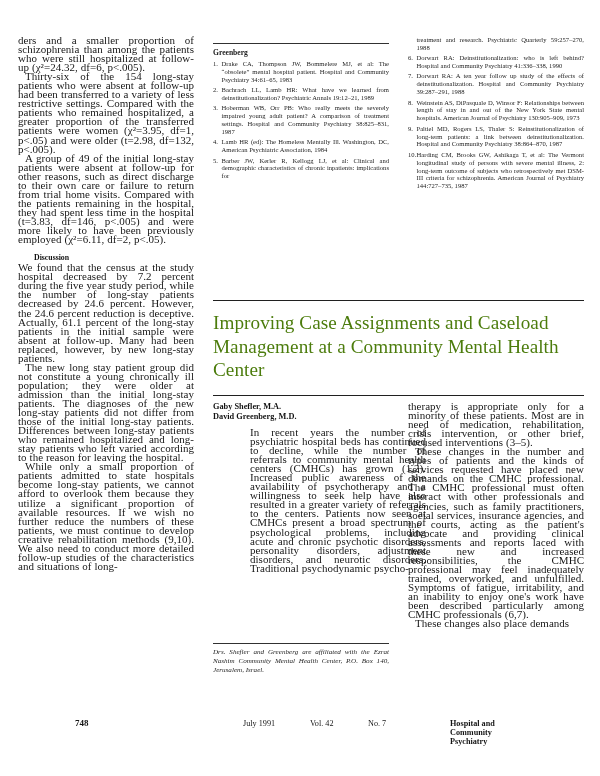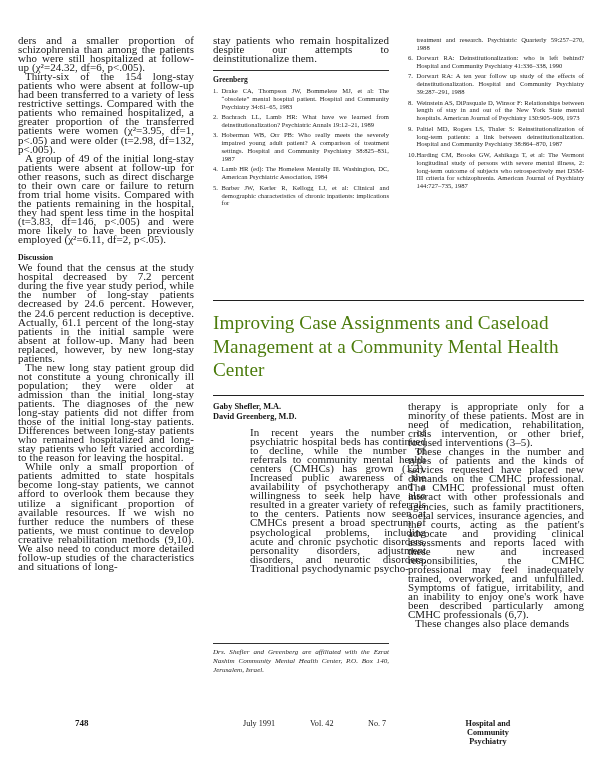--- a/index.html
+++ b/index.html
@@ -44,21 +44,21 @@
     text-align: justify;
     text-indent: 7px;
     color: #181818;
     letter-spacing: 0.02px;
     word-spacing: 0.2px;
   }
   p.body.noindent { text-indent: 0; }
   p.body.cont { text-indent: 7px; }
 
   h2.section {
-    margin: 9px 0 1px 0;
+    margin: 9px 0 1px 16px;
     font-size: 7.8px;
     line-height: 9.2px;
     font-weight: bold;
     text-align: left;
     color: #121212;
   }
 
   
   .refs-rule {
     height: 0;
@@ -170,21 +170,20 @@
 
   
   .footer {
     position: absolute;
     left: 0;
     top: 718px;
     width: 526px;
     height: 16px;
     font-size: 8.2px;
     color: #161616;
-    text-align: center;
   }
   .footer .pgno {
     position: absolute;
     left: 75px;
     top: 0;
     font-weight: bold;
     font-size: 9px;
   }
   .footer .date { position: absolute; left: 243px; top: 1px; }
   .footer .vol  { position: absolute; left: 310px; top: 1px; }
@@ -204,21 +203,20 @@
       <p class="body cont">A group of 49 of the initial long-stay patients were absent at follow-up for other reasons, such as direct discharge to their own care or failure to return from trial home visits. Compared with the patients remaining in the hospital, they had spent less time in the hospital (t=3.83, df=146, p&lt;.005) and were more likely to have been previously employed (χ²=6.11, df=2, p&lt;.05).</p>
 
       <h2 class="section">Discussion</h2>
 
       <p class="body noindent">We found that the census at the study hospital decreased by 7.2 percent during the five year study period, while the number of long-stay patients decreased by 24.6 percent. However, the 24.6 percent reduction is deceptive. Actually, 61.1 percent of the long-stay patients in the initial sample were absent at follow-up. Many had been replaced, however, by new long-stay patients.</p>
       <p class="body cont">The new long stay patient group did not constitute a young chronically ill population; they were older at admission than the initial long-stay patients. The diagnoses of the new long-stay patients did not differ from those of the initial long-stay patients. Differences between long-stay patients who remained hospitalized and long-stay patients who left varied according to the reason for leaving the hospital.</p>
       <p class="body cont">While only a small proportion of patients admitted to state hospitals become long-stay patients, we cannot afford to overlook them because they utilize a significant proportion of available resources. If we wish no further reduce the numbers of these patients, we must continue to develop creative rehabilitation methods (9,10). We also need to conduct more detailed follow-up studies of the characteristics and situations of long-</p>
     </div>
 
     <div class="col col-2">
-      <p class="body noindent">stay patients who remain hospitalized despite our attempts to deinstitutionalize them.</p>
 
       <div class="refs-rule"></div>
       <h2 class="refs-head">Greenberg</h2>
 
       <ol class="reflist">
         <li>
           <span class="num">1.</span>
           <span class="txt">Drake CA, Thompson JW, Bommelere MJ, et al: The “obsolete” mental hospital patient. Hospital and Community Psychiatry 34:61–65, 1983</span>
         </li>
         <li>

